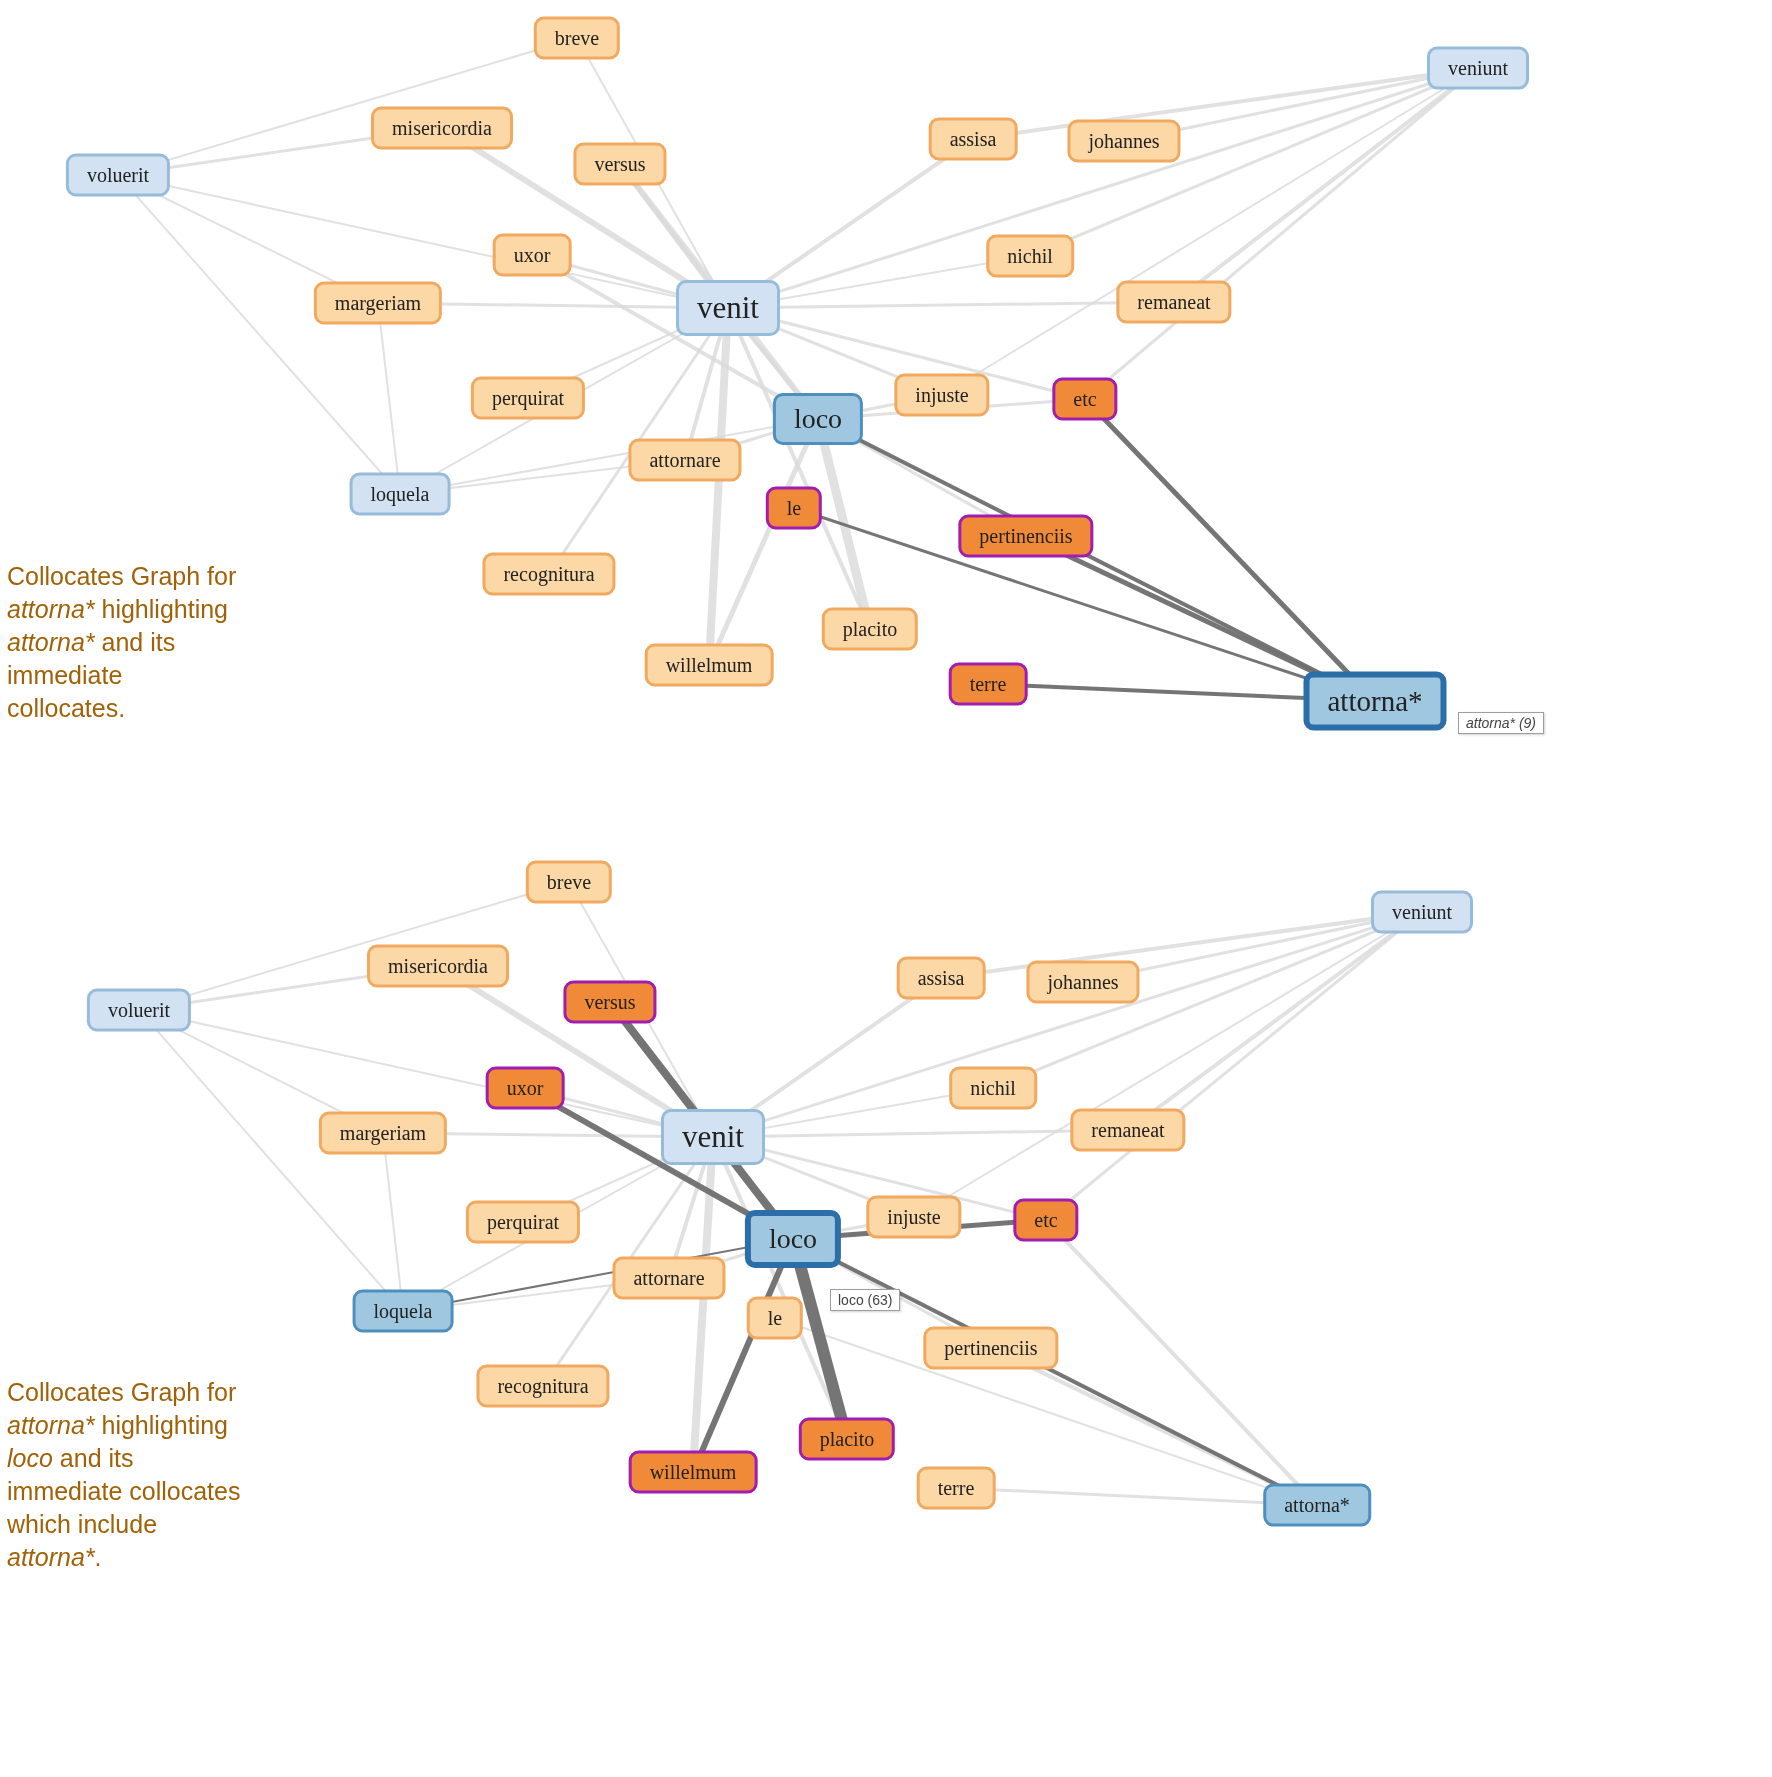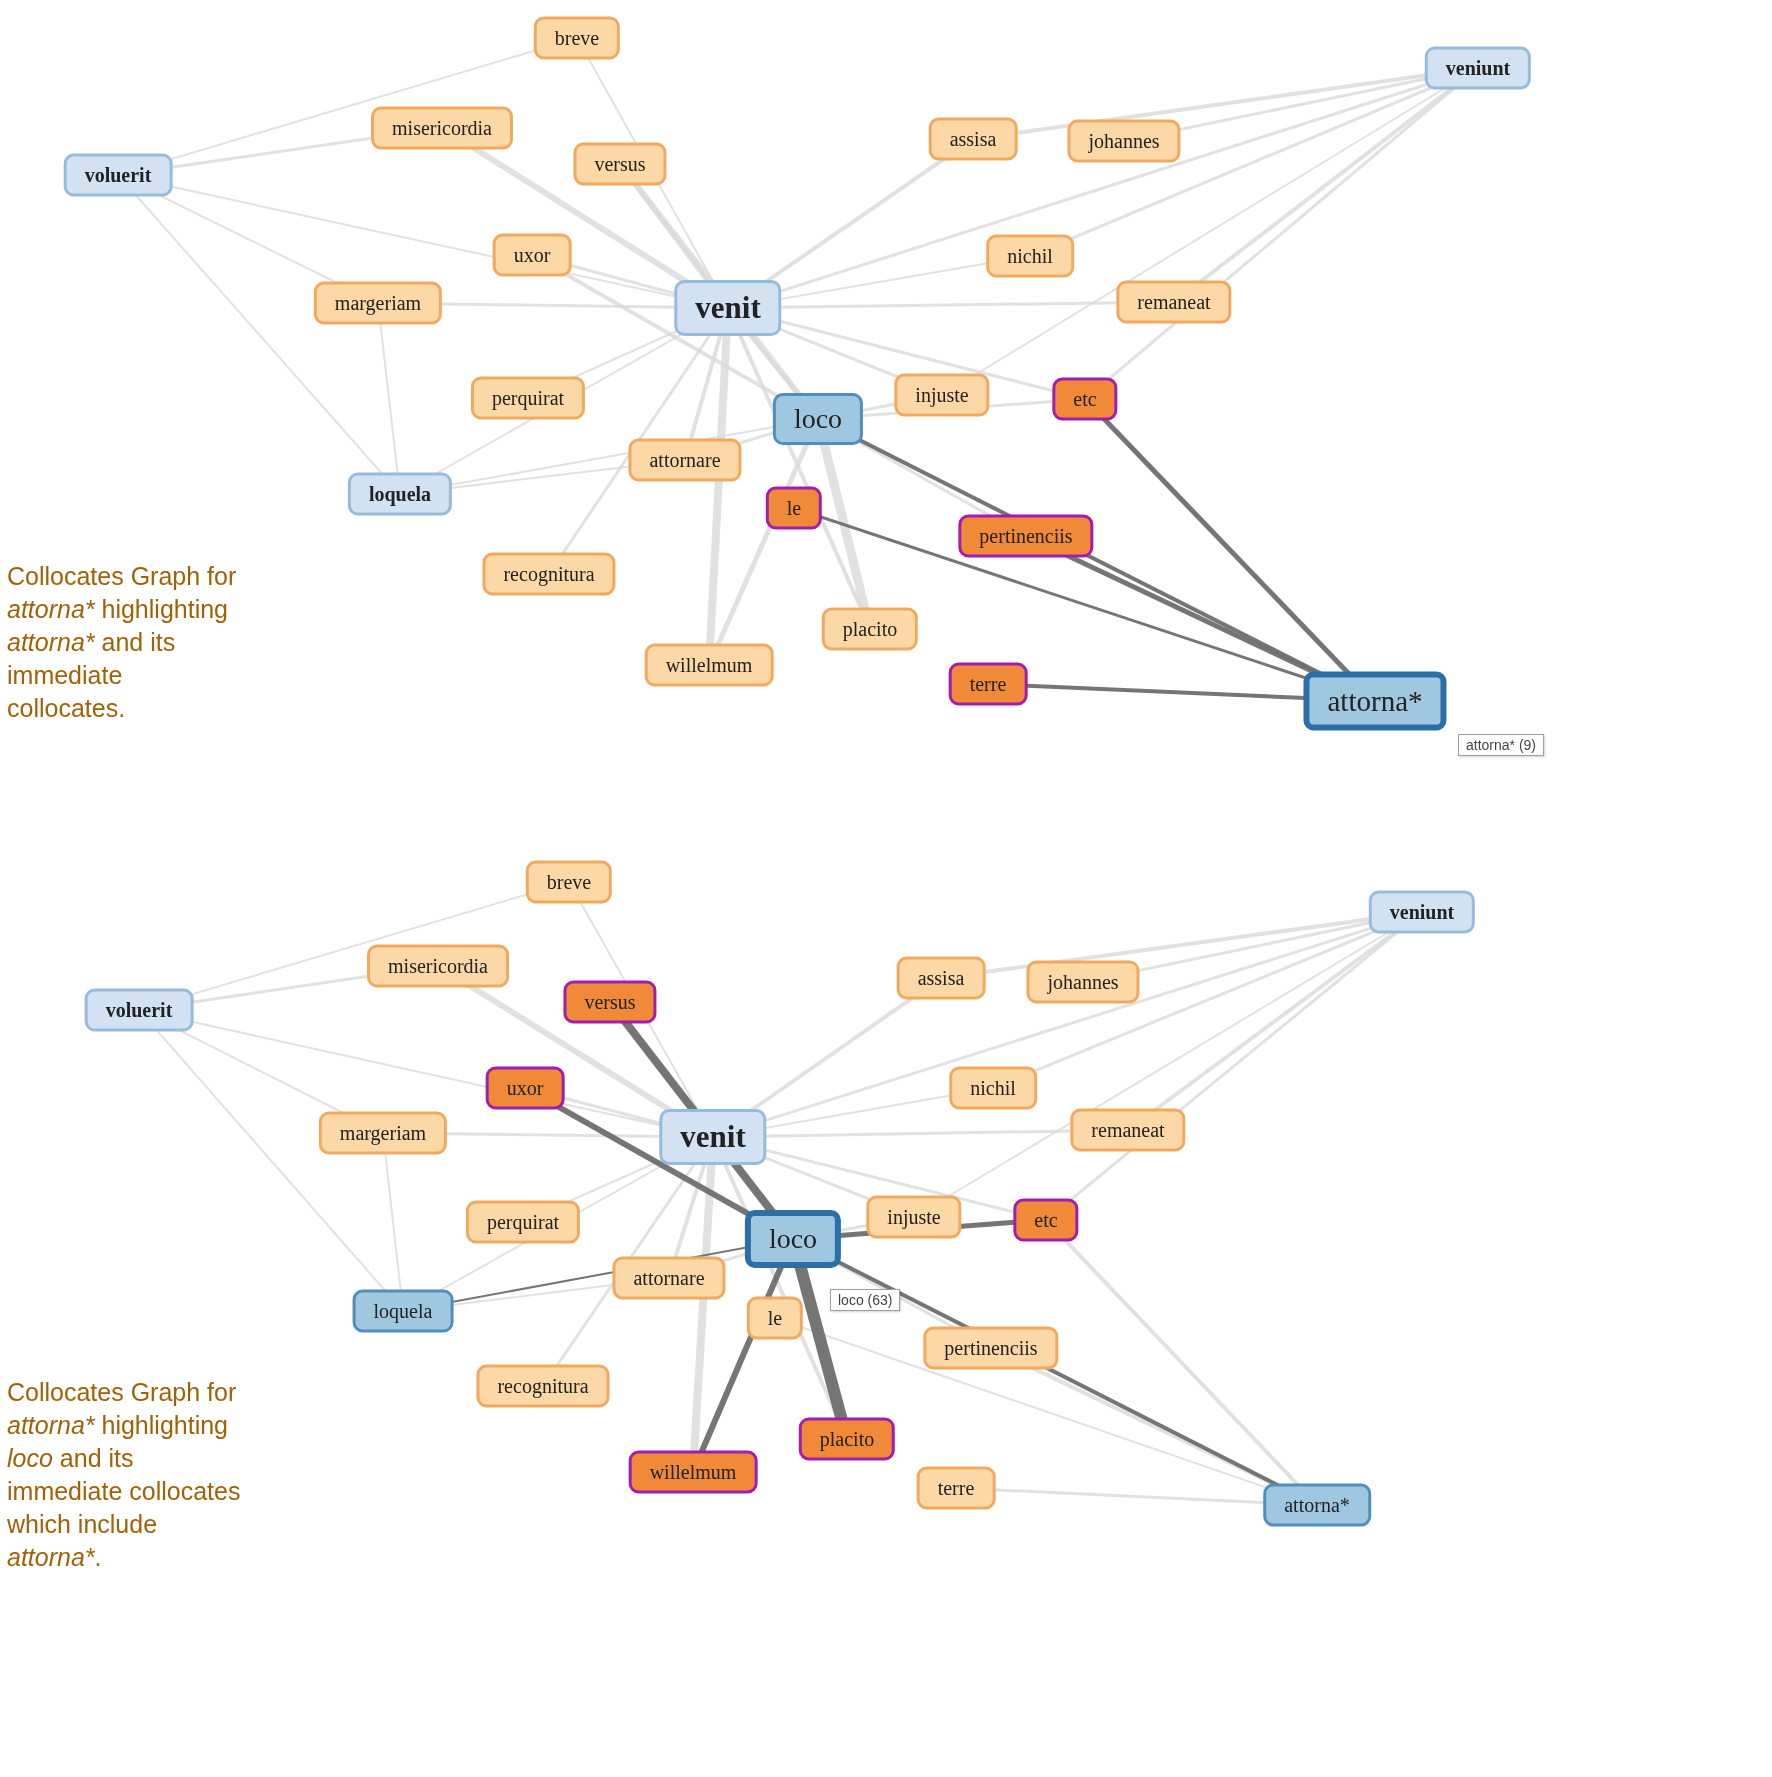--- a/index.html
+++ b/index.html
@@ -4,21 +4,21 @@
 <style>
   html,body{margin:0;padding:0;background:#ffffff;}
   #figure{position:relative;width:1772px;height:1777px;background:#ffffff;
           font-family:"Liberation Serif",serif;overflow:hidden;}
   #edges{position:absolute;left:0;top:0;width:1772px;height:1777px;}
   .node{position:absolute;transform:translate(-50%,-50%);padding:7px 18px;
         border-radius:10px;font-size:20px;color:#222222;white-space:nowrap;
         box-sizing:border-box;text-align:center;}
   .node.lo{background:#fcd8a6;border:3px solid #f0a95f;}
   .node.do{background:#f08a38;border:3px solid #a21caf;}
-  .node.lb{background:#d2e2f2;border:3px solid #97bcd9;font-weight:bold;}
+  .node.lb{background:#d2e2f2;border:3px solid #97bcd9;}
   .node.b{background:#9fc8e0;border:3px solid #4e8fbe;}
   .node.sel{background:#9fc8e0;border:6px solid #2b6ea8;}
   .caption{position:absolute;font-family:"Liberation Sans",sans-serif;
            font-size:25px;line-height:1.32;color:#a16207;}
   .caption em{font-style:italic;}
   .tooltip{position:absolute;background:#ffffff;border:1px solid #9e9e9e;
            padding:2px 7px;font-family:"Liberation Sans",sans-serif;
            font-size:14px;color:#444444;box-shadow:1px 1px 2px rgba(0,0,0,.18);
            white-space:nowrap;}
 </style>
@@ -139,21 +139,21 @@
       <div class="node b" style="left: 818px; top: 419px; font-size: 28px;">loco</div>
       <div class="node lo" style="left: 685px; top: 460px;">attornare</div>
       <div class="node do" style="left: 794px; top: 508px;">le</div>
       <div class="node lb" style="left: 400px; top: 494px;">loquela</div>
       <div class="node do" style="left: 1026px; top: 536px;">pertinenciis</div>
       <div class="node lo" style="left: 549px; top: 574px;">recognitura</div>
       <div class="node lo" style="left: 870px; top: 629px;">placito</div>
       <div class="node lo" style="left: 709px; top: 665px;">willelmum</div>
       <div class="node do" style="left: 988px; top: 684px;">terre</div>
       <div class="node sel" style="left: 1375px; top: 701px; font-size: 29px;">attorna*</div>
-      <div class="tooltip" style="left: 1458px; top: 734px;">attorna* (9)</div>
+      <div class="tooltip" style="left: 1458px; top: 712px; font-style: italic;">attorna* (9)</div>
       <div class="node lo" style="left: 569px; top: 882px;">breve</div>
       <div class="node lb" style="left: 1422px; top: 912px;">veniunt</div>
       <div class="node lo" style="left: 438px; top: 966px;">misericordia</div>
       <div class="node do" style="left: 610px; top: 1002px;">versus</div>
       <div class="node lo" style="left: 941px; top: 978px;">assisa</div>
       <div class="node lo" style="left: 1083px; top: 982px;">johannes</div>
       <div class="node lb" style="left: 139px; top: 1010px;">voluerit</div>
       <div class="node do" style="left: 525px; top: 1088px;">uxor</div>
       <div class="node lo" style="left: 993px; top: 1088px;">nichil</div>
       <div class="node lo" style="left: 383px; top: 1133px;">margeriam</div>

